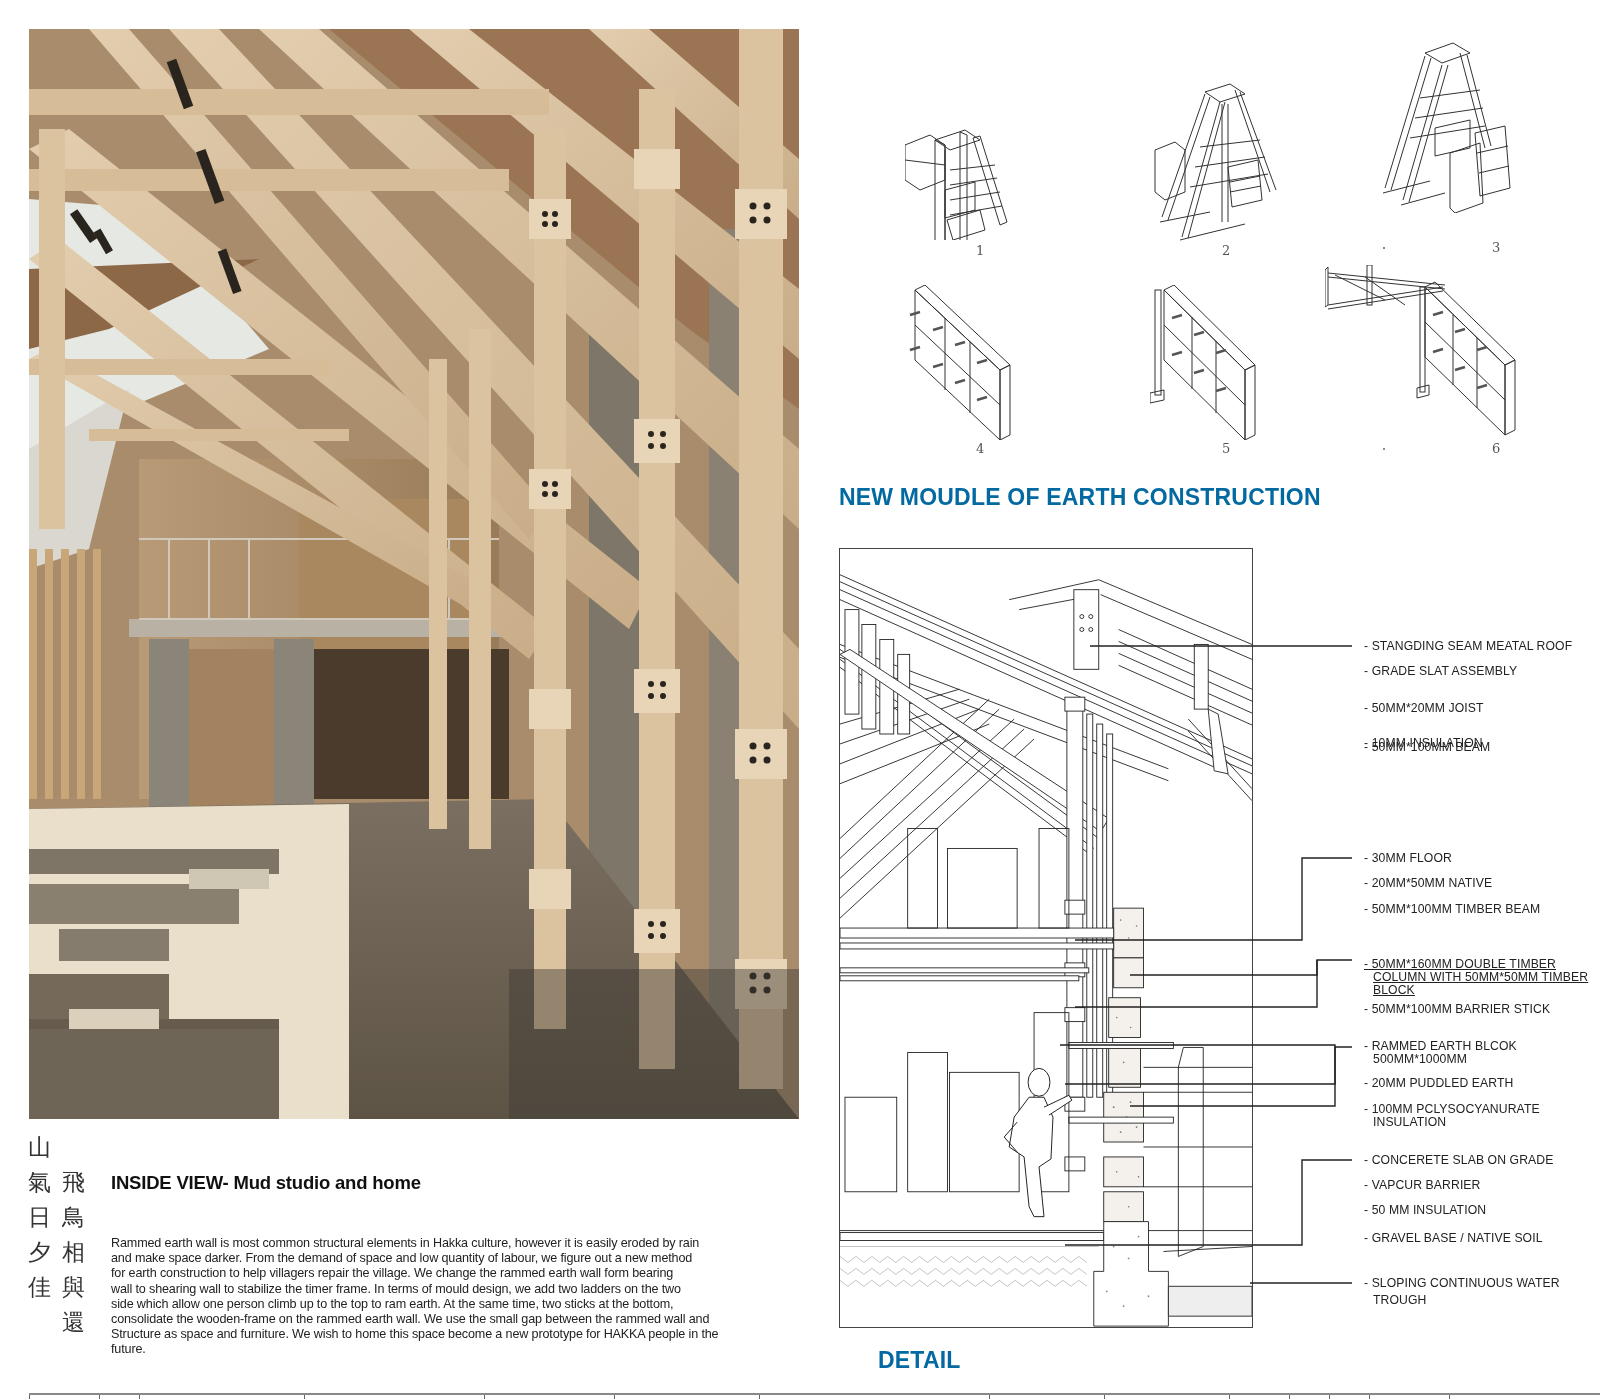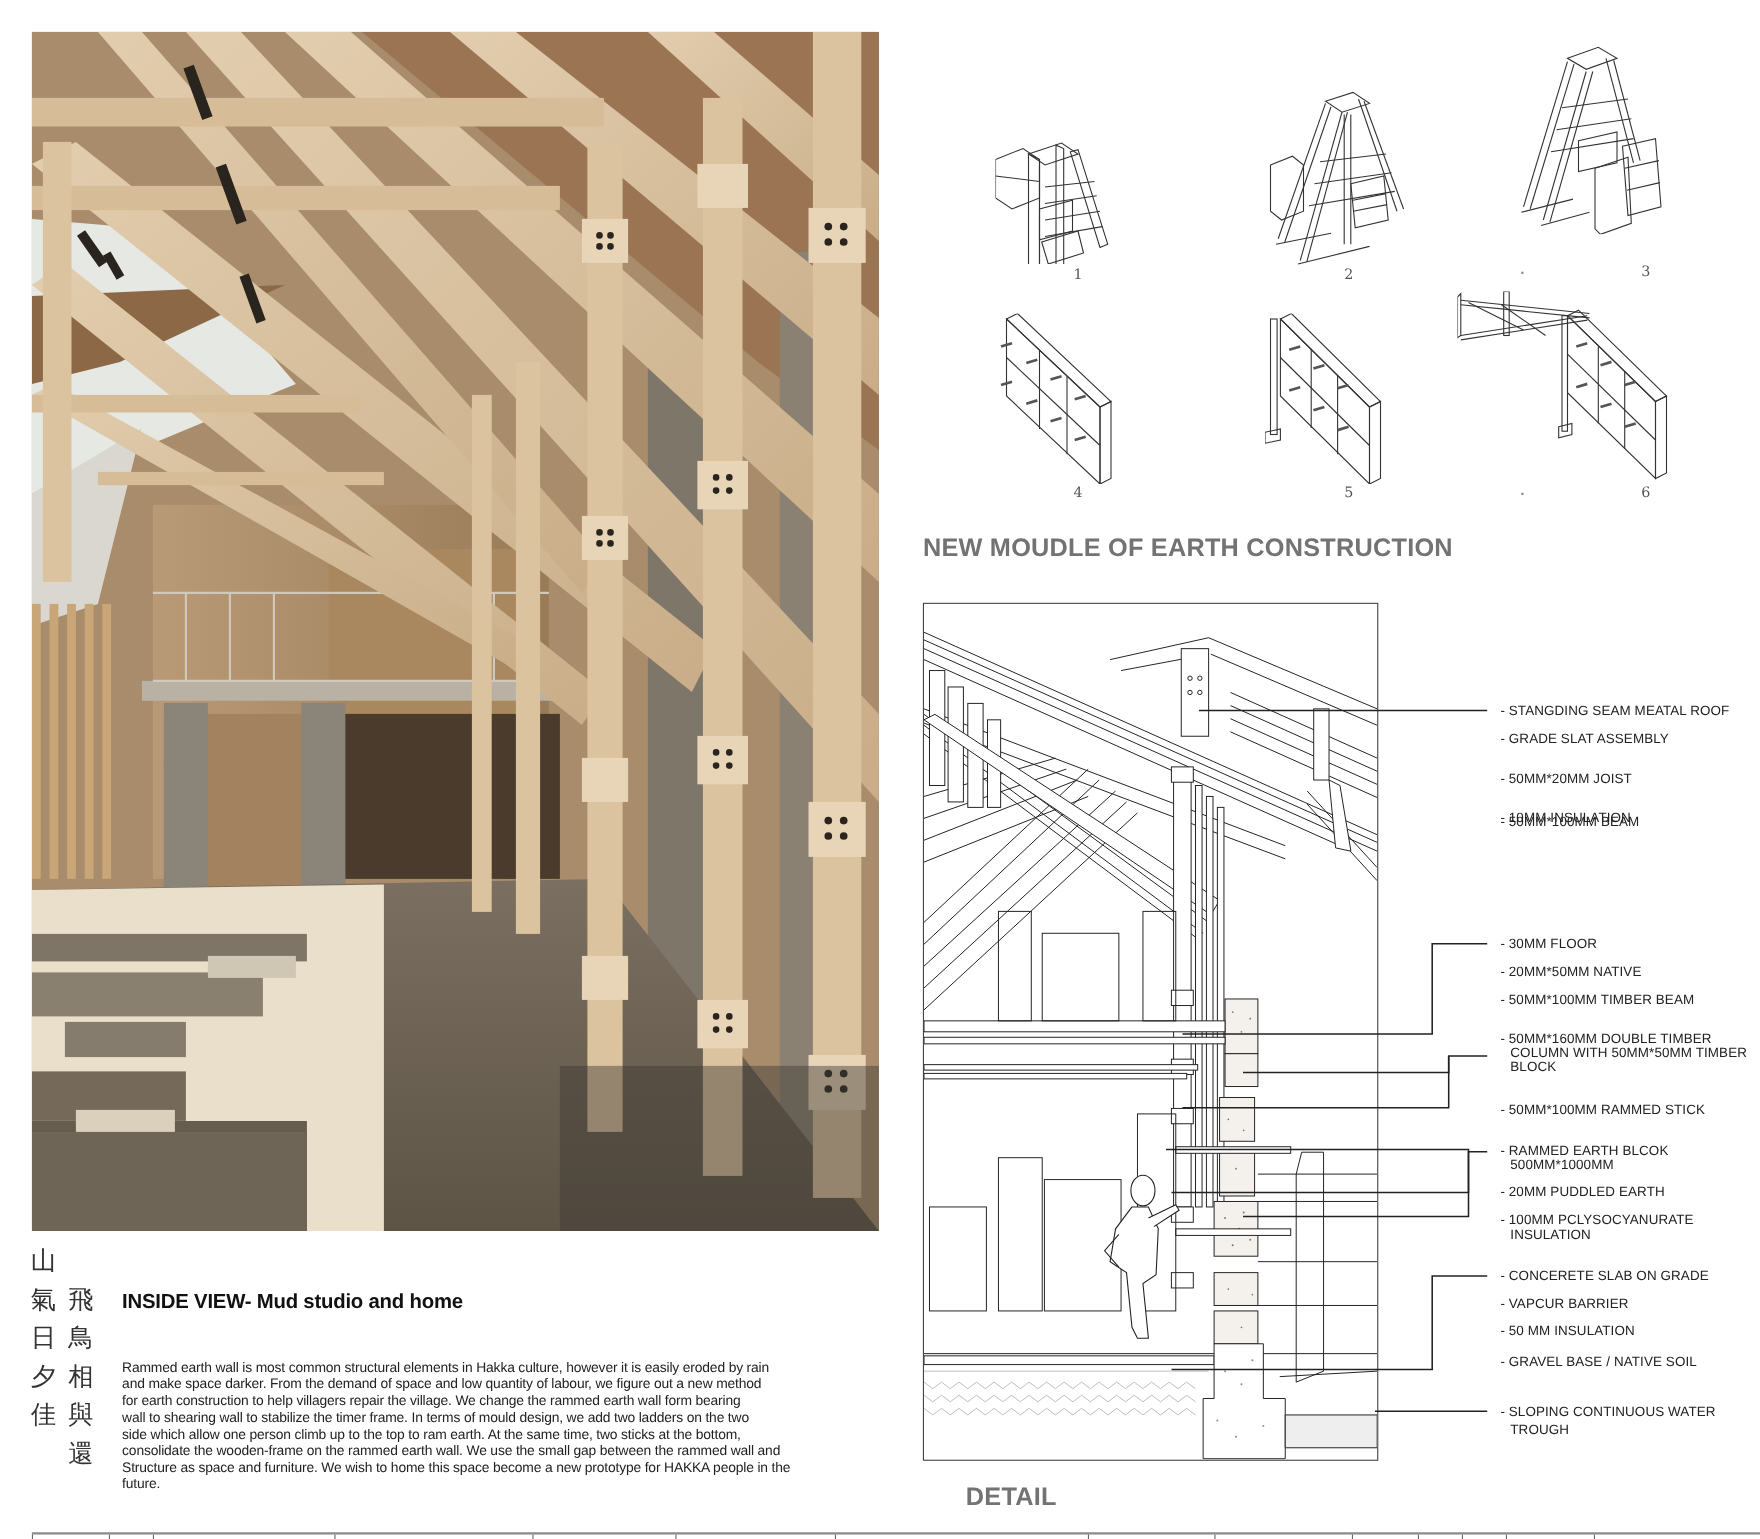--- a/index.html
+++ b/index.html
@@ -24,21 +24,21 @@
   .desc { position: absolute; left: 111px; top: 1172px; width: 690px; }
   .desc-title { font-size: 18.5px; font-weight: bold; letter-spacing: -0.2px; margin-bottom: 12px; color: #111; }
   .desc-body { font-size: 12.6px; line-height: 15.2px; color: #222; letter-spacing: -0.15px; margin-top: 42px; }
   .desc-body p { margin: 0; }
 
   
   .module { position: absolute; }
   .module svg { width: 100%; height: 100%; }
   .module-num { position: absolute; font-family: "DejaVu Serif", serif; font-size: 13px; color: #555; }
 
-  .section-title { position: absolute; font-weight: bold; color: #737373; letter-spacing: 0.2px; text-align: right; }
+  .section-title { position: absolute; font-weight: bold; color: #0369a1; letter-spacing: 0.2px; text-align: right; }
   .title-modules { left: 839px; top: 484px; font-size: 23px; }
   .title-detail { left: 850px; top: 1347px; font-size: 23px; margin-left: 28px; }
 
   
   .detail { position: absolute; left: 839px; top: 548px; width: 414px; height: 780px; border: 1.3px solid #444; overflow: hidden; background: #fff; }
   .detail svg { width: 100%; height: 100%; }
 
   
   .leaders { position: absolute; left: 0; top: 0; width: 1600px; height: 1399px; pointer-events: none; }
   .callout { position: absolute; left: 1364px; font-size: 12.2px; color: #222; line-height: 13px; letter-spacing: 0.1px; white-space: nowrap; }
@@ -537,26 +537,26 @@
 <div class="callout" style="top:640px;">- STANGDING SEAM MEATAL  ROOF</div>
 <div class="callout" style="top:665px;">- GRADE SLAT ASSEMBLY</div>
 <div class="callout" style="top:690px;margin-top:12px;">- 50MM*20MM JOIST</div>
 <div class="callout" style="top:737px;">- 10MM INSULATION</div>
 <div class="callout" style="top:741px;">- 50MM*100MM BEAM</div>
 
 <div class="callout" style="top:852px;">- 30MM FLOOR</div>
 <div class="callout" style="top:877px;">- 20MM*50MM NATIVE</div>
 <div class="callout" style="top:903px;">- 50MM*100MM TIMBER BEAM</div>
 
-<div class="callout" style="top:938px;">
+<div class="callout" style="top:958px;text-decoration:underline;">
   <div>- 50MM*160MM DOUBLE TIMBER</div>
   <div class="indent">COLUMN WITH 50MM*50MM TIMBER</div>
   <div class="indent">BLOCK</div>
 </div>
-<div class="callout" style="top:1003px;">- 50MM*100MM RAMMED STICK</div>
+<div class="callout" style="top:1003px;">- 50MM*100MM BARRIER STICK</div>
 
 <div class="callout" style="top:1040px;">
   <div>- RAMMED EARTH BLCOK</div>
   <div class="indent">500MM*1000MM</div>
 </div>
 <div class="callout" style="top:1077px;">- 20MM PUDDLED EARTH</div>
 <div class="callout" style="top:1103px;">
   <div>- 100MM PCLYSOCYANURATE</div>
   <div class="indent"> INSULATION</div>
 </div>

